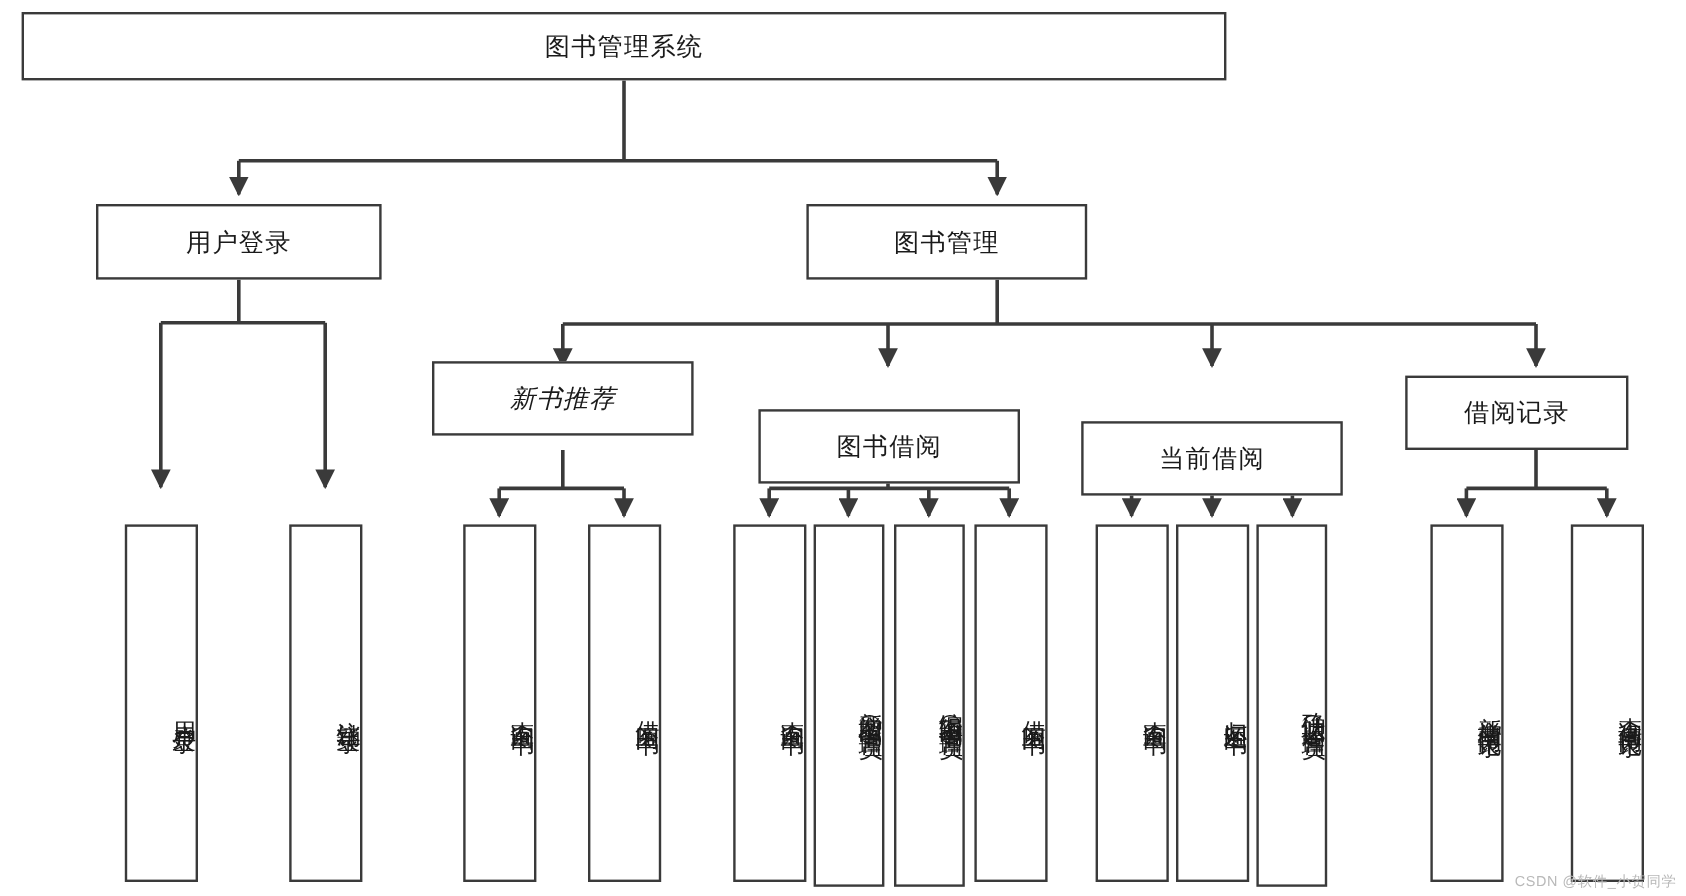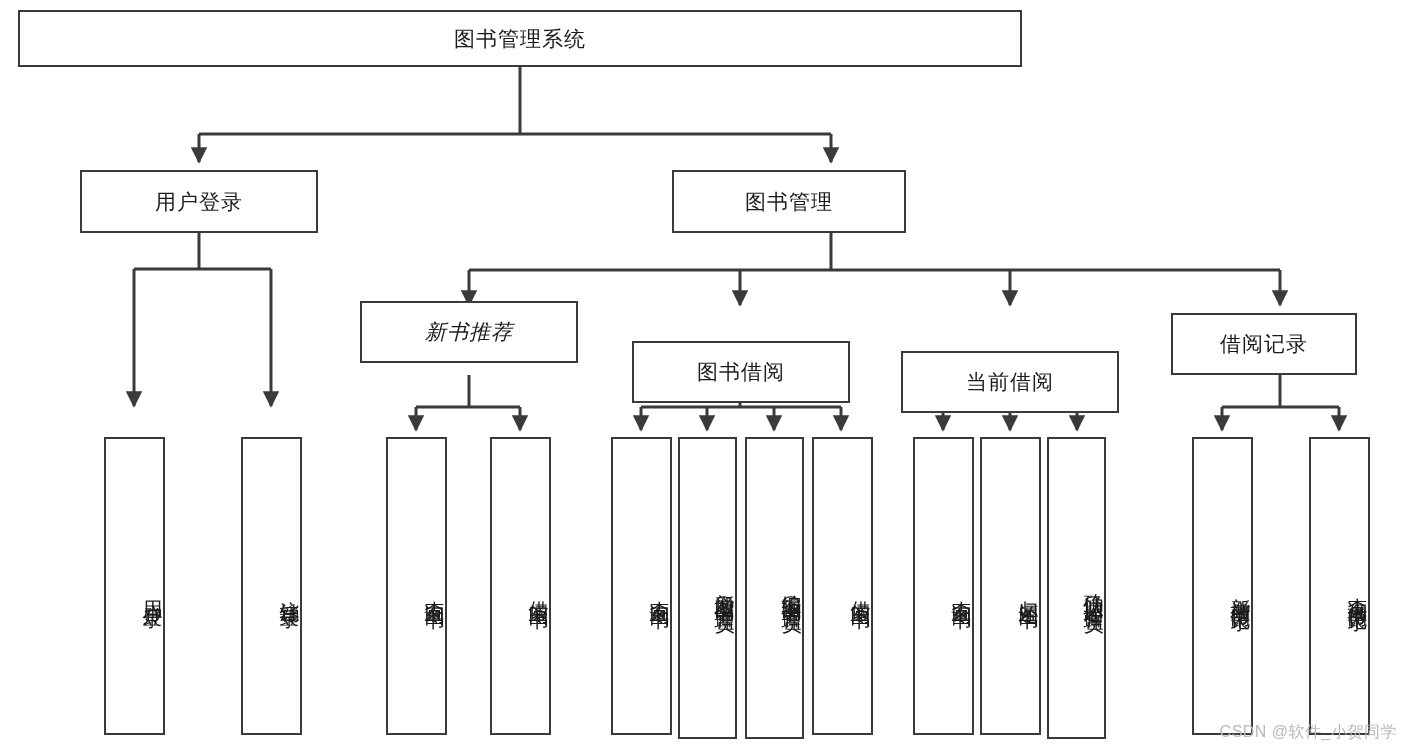--- a/index.html
+++ b/index.html
@@ -54,21 +54,21 @@
     left: 0;
     top: 0;
     width: 1405px;
     height: 747px;
     pointer-events: none;
   }
   .watermark {
     position: absolute;
     right: 8px;
     bottom: 4px;
-    font-size: 16px;
+    font-size: 12px;
     color: #b9b9b9;
     letter-spacing: 0.5px;
     white-space: nowrap;
   }
 </style>
 </head>
 <body>
 
 <div id="canvas">
 

